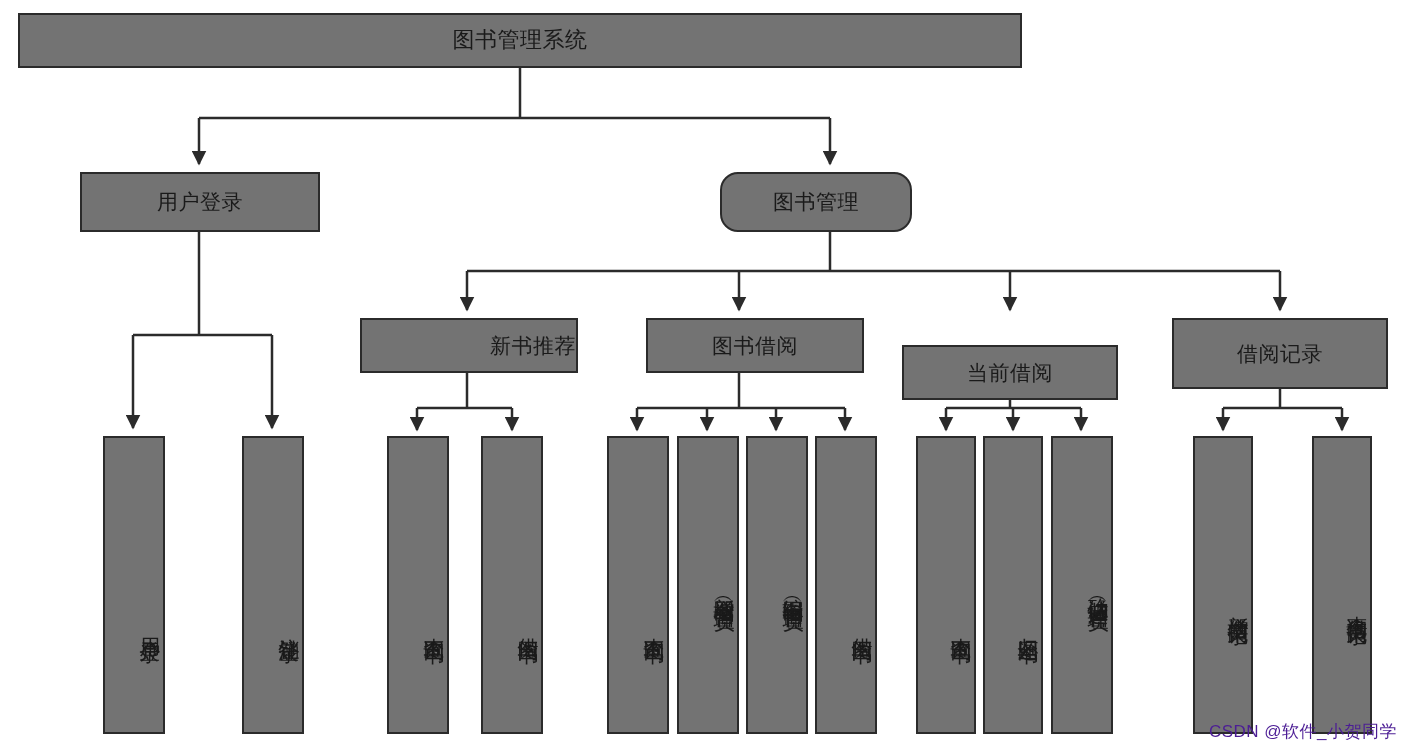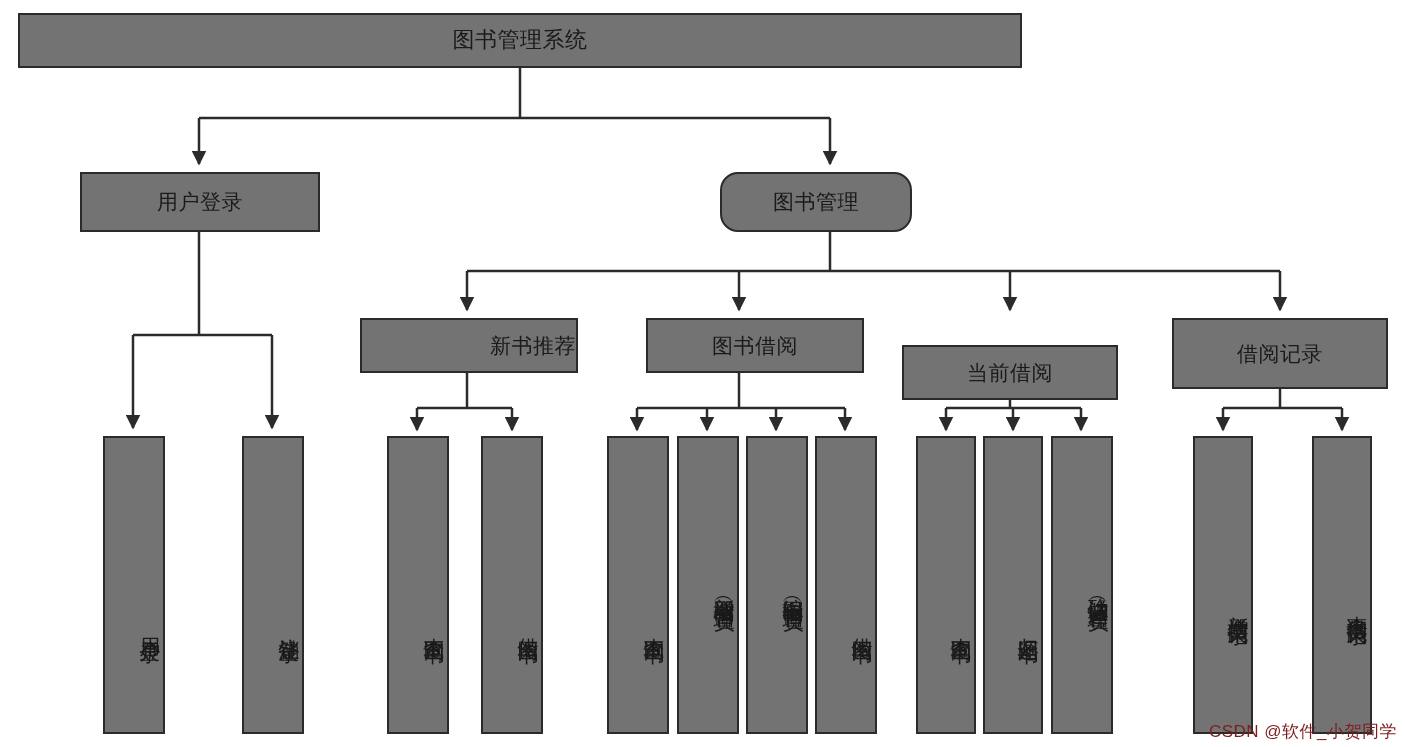--- a/index.html
+++ b/index.html
@@ -58,21 +58,21 @@
     top: 0;
     width: 1405px;
     height: 747px;
     pointer-events: none;
   }
   .watermark {
     position: absolute;
     right: 8px;
     bottom: 4px;
     font-size: 17px;
-    color: #7f1d1d;
+    color: #4c1d95;
     letter-spacing: 0.5px;
     white-space: nowrap;
   }
 </style>
 </head>
 <body>
 
 <div id="canvas">
 
   <svg class="links" viewBox="0 0 1405 747">

